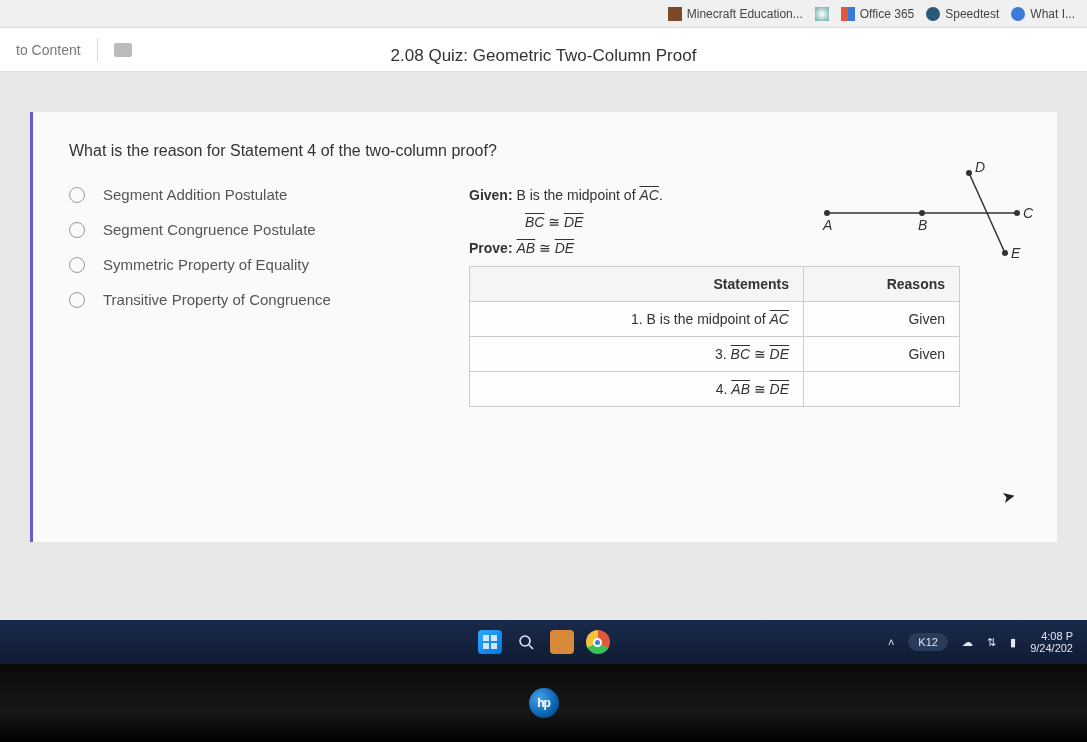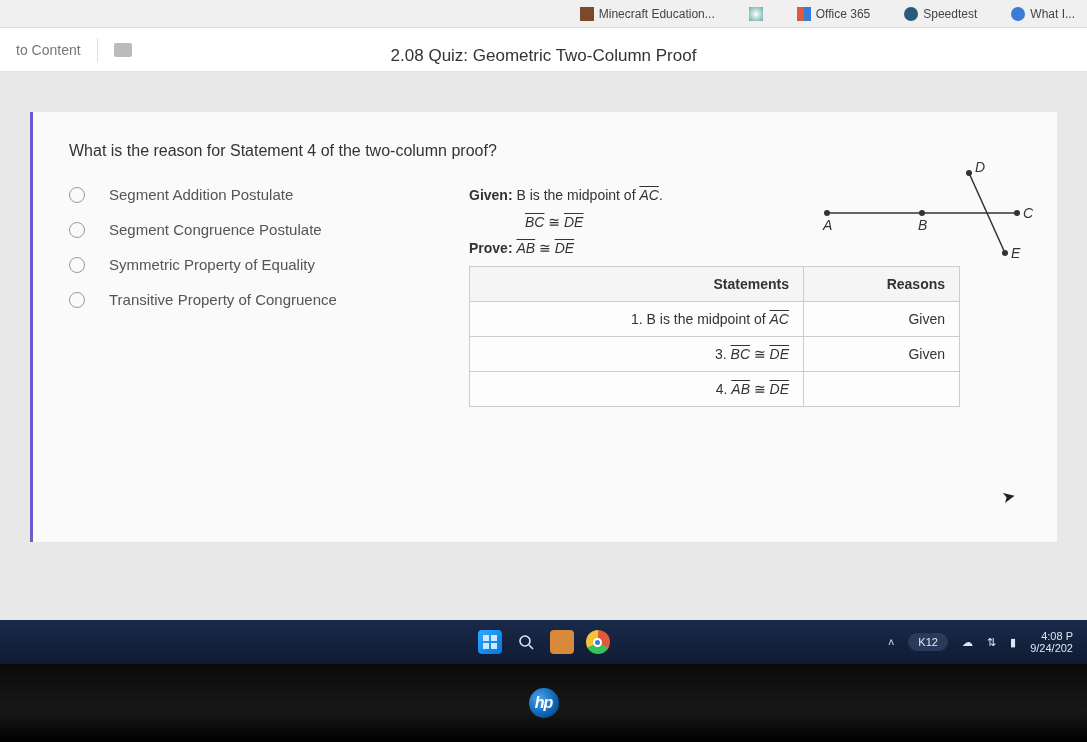--- a/index.html
+++ b/index.html
@@ -10,21 +10,21 @@
       height: 742px;
       overflow: hidden;
       position: relative;
     }
     .bookmarks-bar {
       height: 28px;
       background: #f0f0f0;
       display: flex;
       align-items: center;
       justify-content: flex-end;
-      gap: 34px;
+      gap: 12px;
       padding: 0 12px;
       font-size: 12px;
       color: #444;
       border-bottom: 1px solid #ddd;
     }
     .bookmark {
       display: flex;
       align-items: center;
       gap: 5px;
       cursor: pointer;
@@ -93,21 +93,21 @@
     .options {
       flex: 0 0 360px;
       display: flex;
       flex-direction: column;
       gap: 18px;
       padding-top: 4px;
     }
     .option {
       display: flex;
       align-items: center;
-      gap: 24px;
+      gap: 18px;
       font-size: 15px;
       color: #555;
       cursor: pointer;
     }
     .radio {
       width: 16px;
       height: 16px;
       border: 1.5px solid #999;
       border-radius: 50%;
       flex-shrink: 0;
@@ -214,22 +214,21 @@
       background: linear-gradient(#0a0a0a, #181818 60%, #000);
       display:flex;
       align-items:center;
       justify-content:center;
     }
     .hp-logo {
       width: 30px; height: 30px;
       border-radius: 50%;
       background: radial-gradient(circle at 35% 35%, #4aa3e8, #0a63b2 60%, #053a6e);
       color:#fff;
-      font-size:16px;
-      font-style:italic;
+      font-size:12px;
       font-weight:600;
       display:flex;align-items:center;justify-content:center;
       letter-spacing:-1px;
     }
   </style>
 </head>
 <body>
 
 <div class="bookmarks-bar">
   <div class="bookmark">

